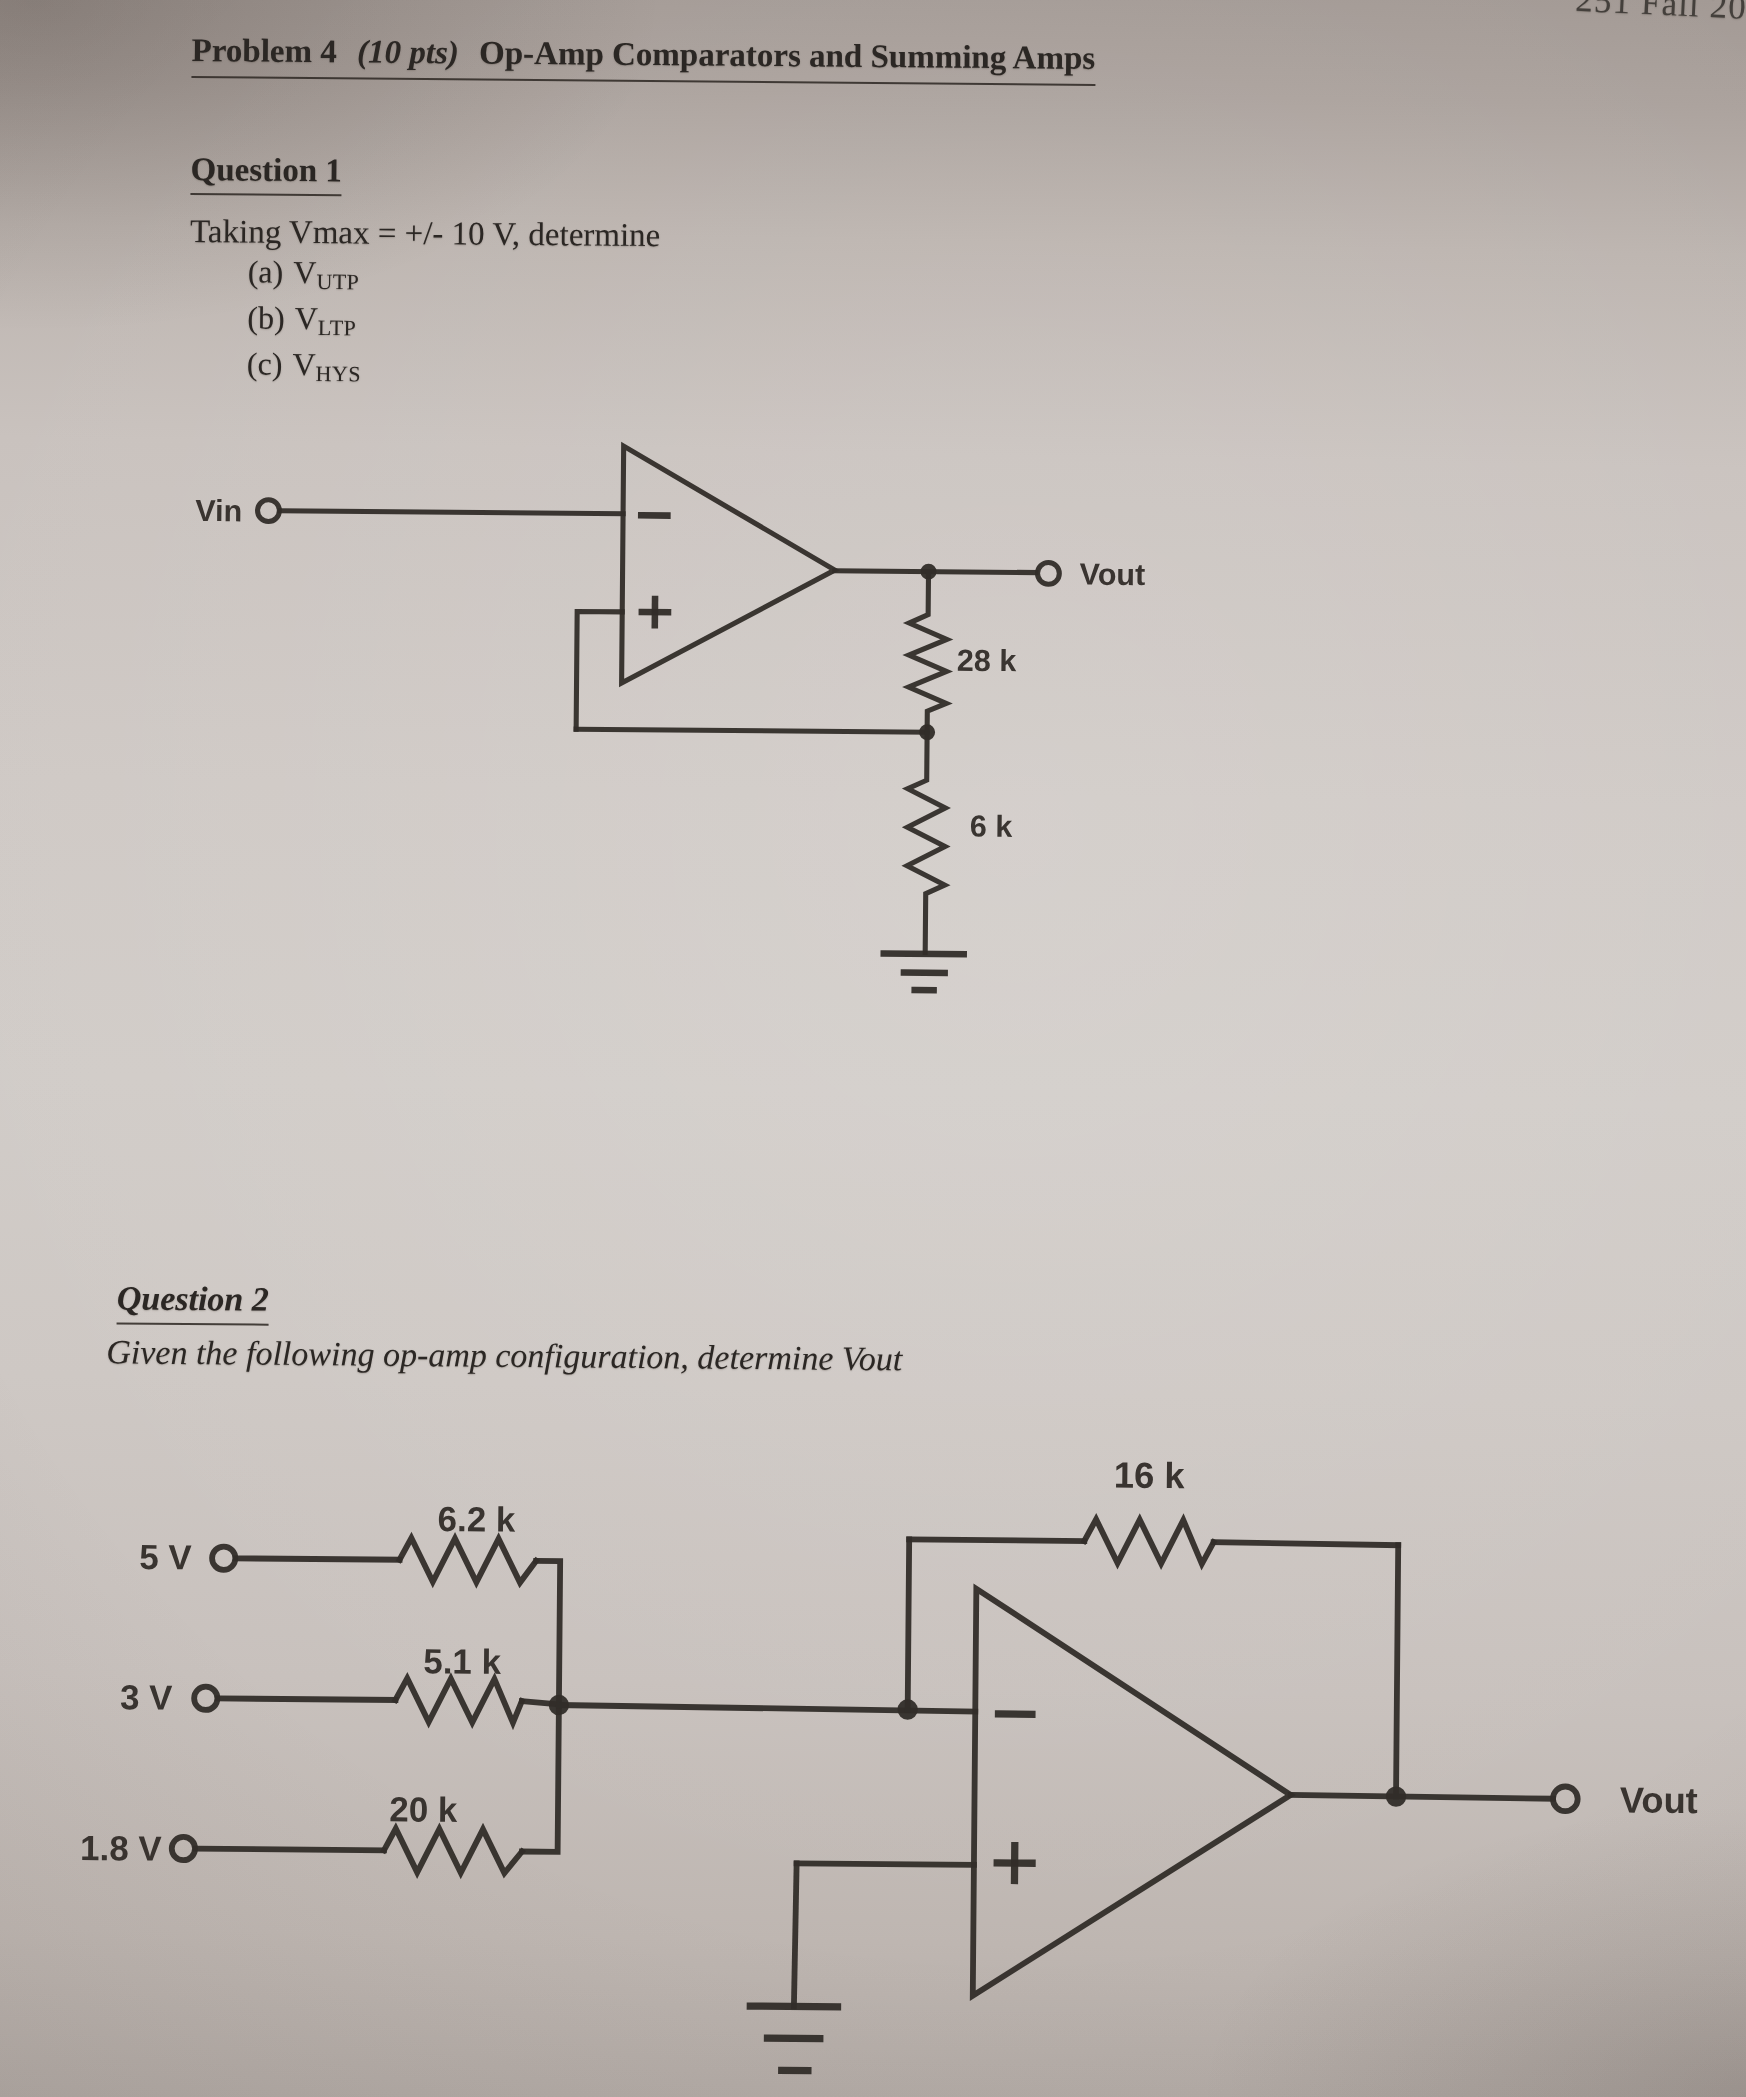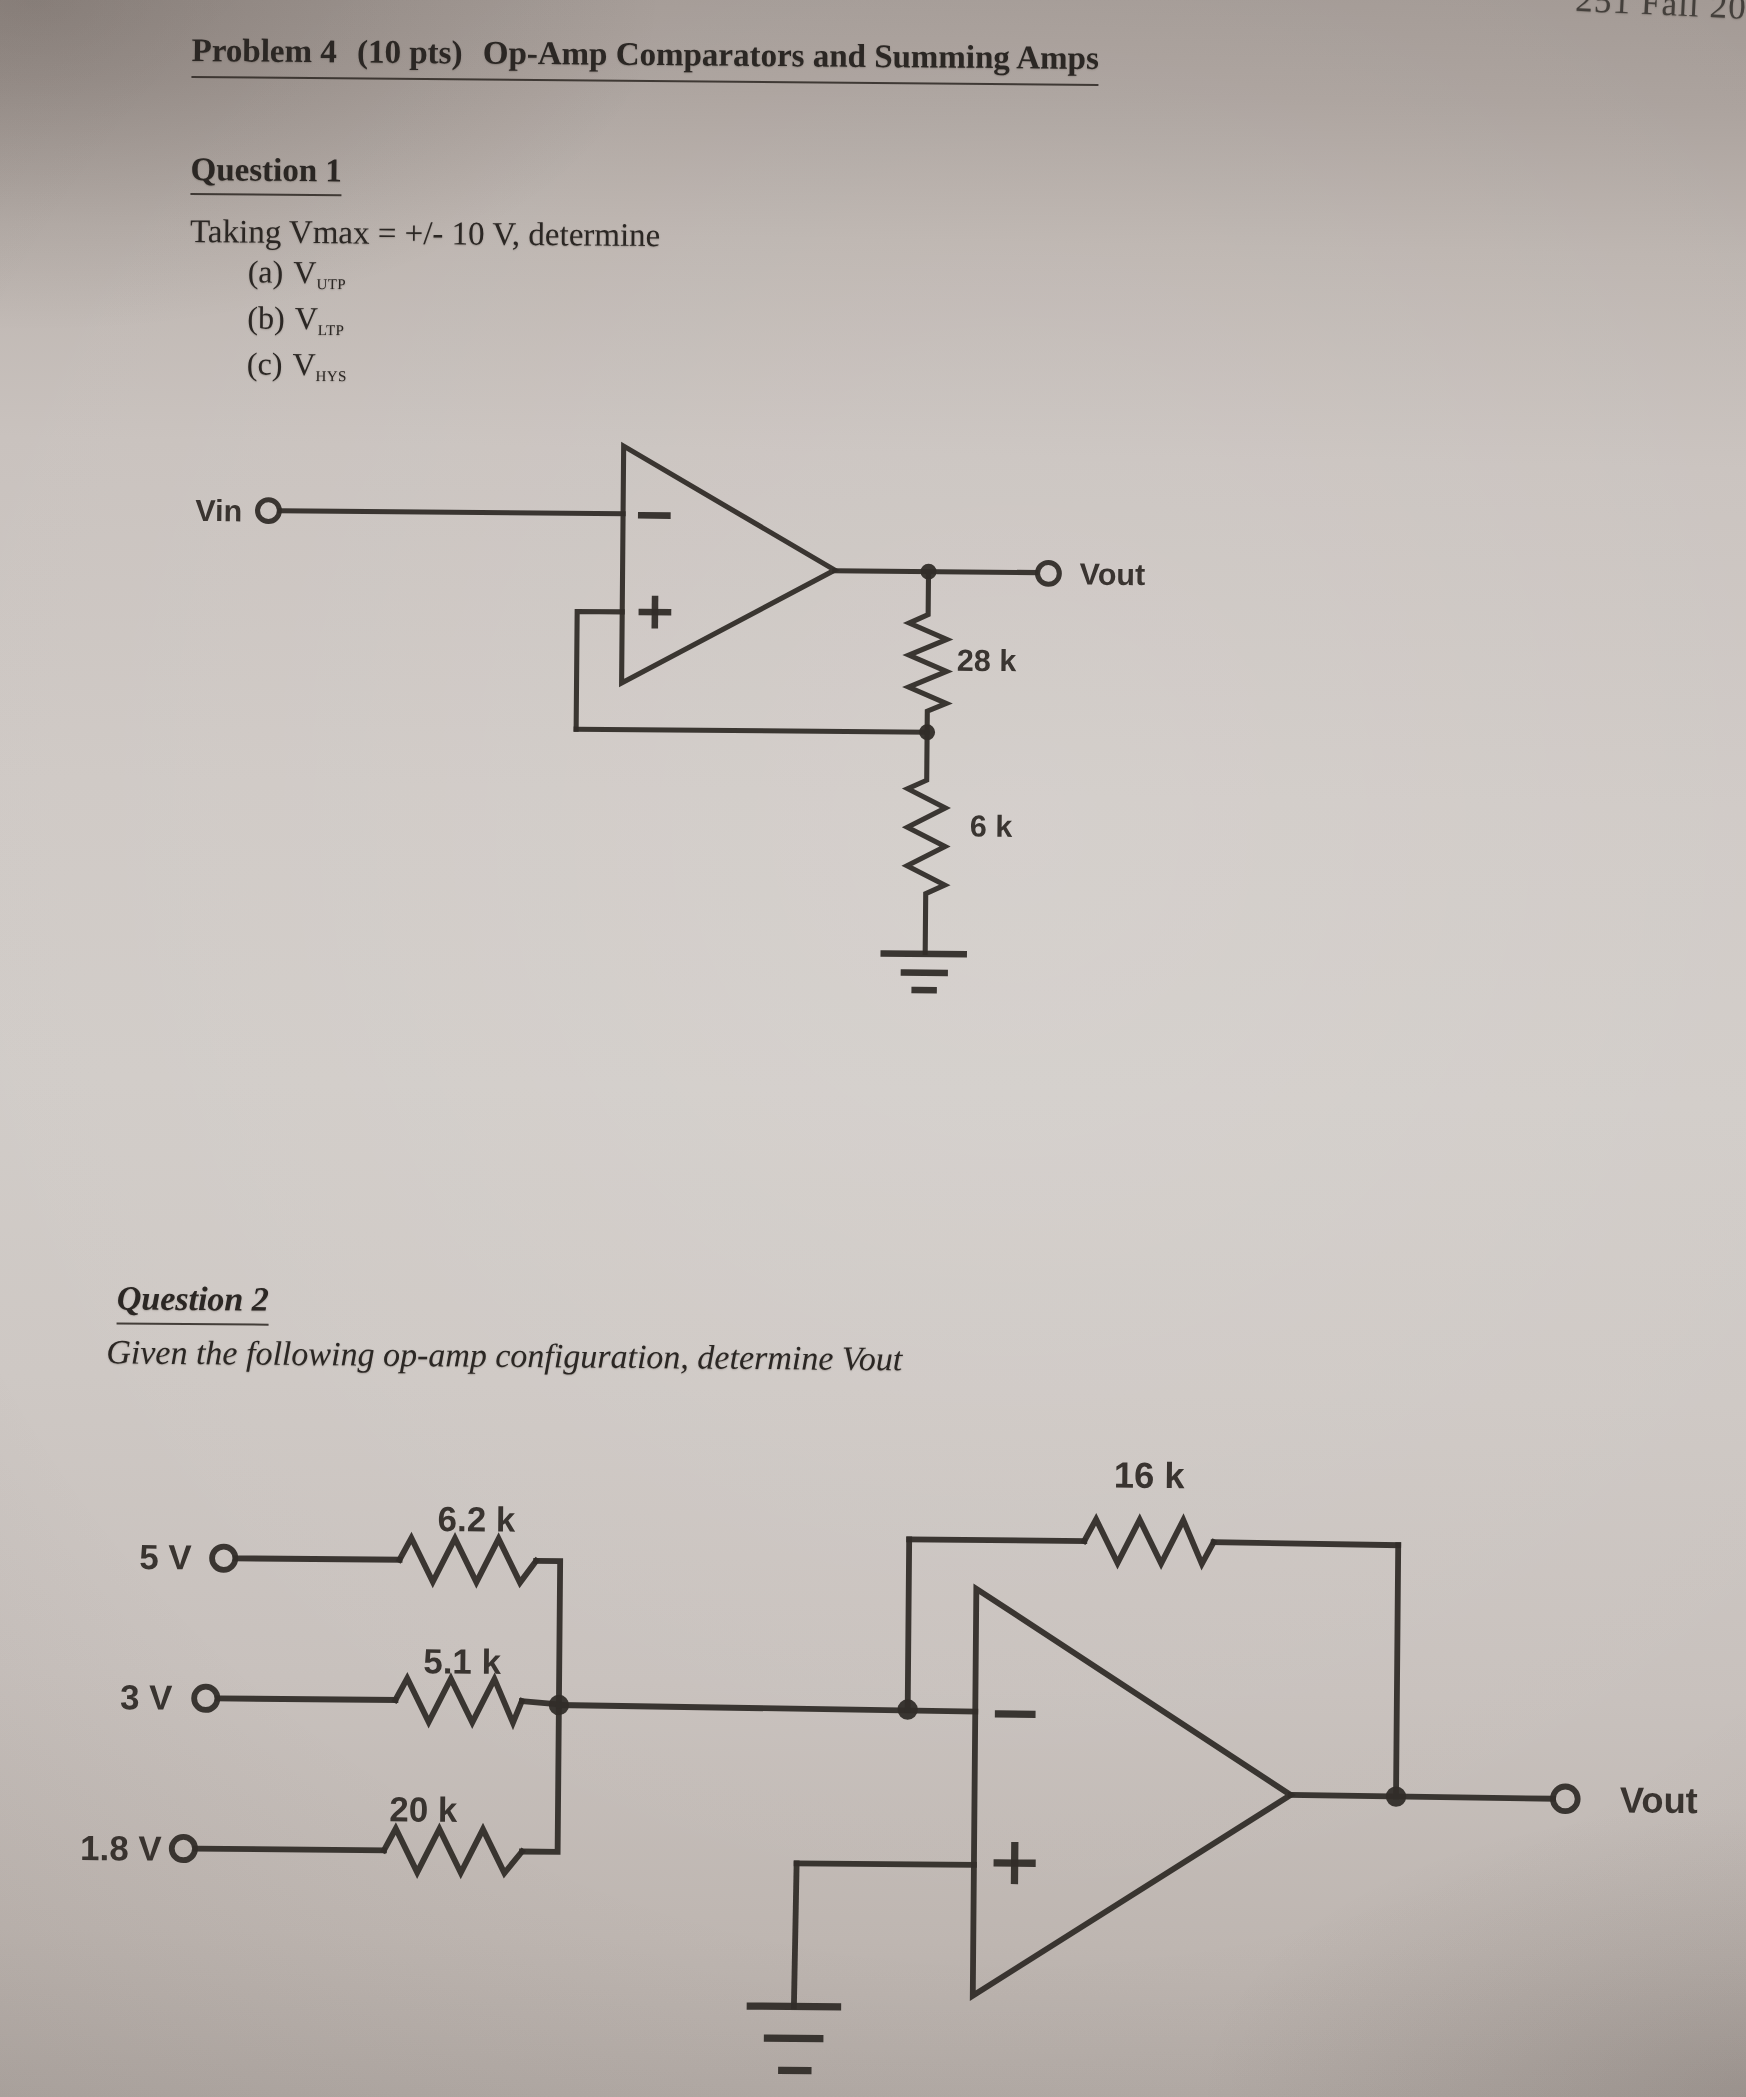--- a/index.html
+++ b/index.html
@@ -25,39 +25,39 @@
     transform:rotate(2.2deg); transform-origin:100% 0;
     white-space:nowrap;
   }
 
   .title-line {
     position:absolute; left:183px; top:38px;
     font-size:33px; font-weight:700; white-space:nowrap;
     border-bottom:2.9px solid rgba(48,42,38,0.88);
     padding-bottom:6.5px;
   }
-  .title-line .pts { }
+  .title-line .pts { font-style:italic; }
   .tgap { display:inline-block; width:20.3px; }
 
   .q-heading {
     position:absolute;
     font-size:33px; font-weight:700; white-space:nowrap;
     border-bottom:2.9px solid rgba(48,42,38,0.88);
     padding-bottom:5.1px;
   }
   .q1-heading { left:183px; top:157px; }
   .q2-heading { left:119px; top:1286px; font-size:34px; font-style:italic; }
 
   .q-prompt { position:absolute; font-size:33px; white-space:nowrap; }
   .q1-prompt { left:183px; top:219px; }
   .q2-prompt { left:109px; top:1340px; font-size:34px; font-style:italic; }
 
   .q1-list { position:absolute; left:241px; top:256px; font-size:32px; }
   .q1-list .qitem { height:46px; line-height:42px; white-space:nowrap; }
-  .q1-list sub { font-size:15px; vertical-align:-5.8px; letter-spacing:0.4px; }
+  .q1-list sub { font-size:22px; vertical-align:-5.8px; letter-spacing:0.4px; }
   .q1-list .vsym { margin-left:10.2px; }
 
   .circuit-svg { position:absolute; inset:0; }
   .wire   { stroke:#322d29; stroke-width:7; fill:none; stroke-linecap:square; stroke-linejoin:miter; opacity:0.95; }
   .wire2  { stroke:#322d29; stroke-width:8; fill:none; stroke-linecap:square; stroke-linejoin:miter; opacity:0.95; }
   .sym    { stroke:#322d29; stroke-width:10; fill:none; stroke-linecap:square; opacity:0.95; }
   .sym1   { stroke:#322d29; stroke-width:9;  fill:none; stroke-linecap:square; opacity:0.95; }
   .dot    { fill:#322d29; stroke:none; opacity:0.95; }
   .clabel { font-family:"Liberation Sans", sans-serif; font-weight:700; fill:#322d29; opacity:0.95; }
   .cl1 { font-size:42px; }

